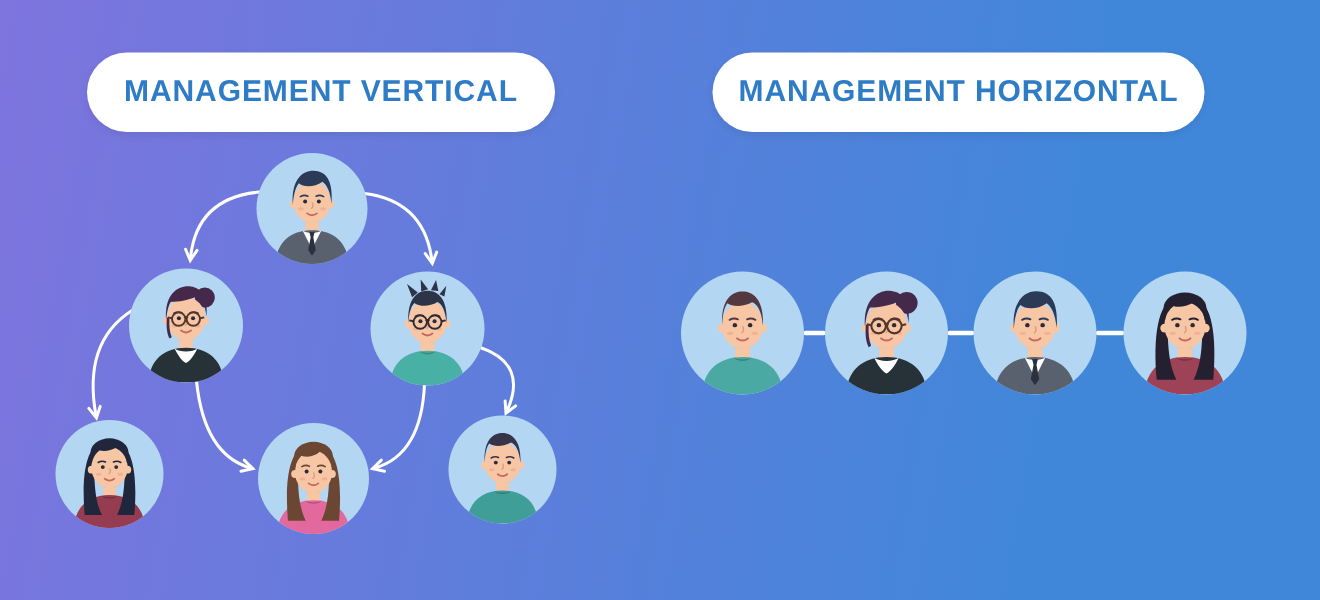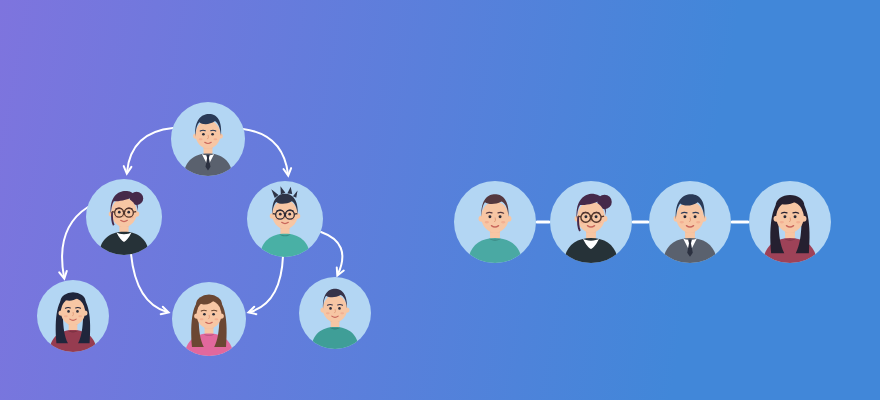--- a/index.html
+++ b/index.html
@@ -33,20 +33,26 @@
       <path d="M243,129 Q283,134 288,174" fill="none" stroke="#ffffff" stroke-width="2" stroke-linecap="round" marker-end="url(#ah)"></path>
       <path d="M88,207 Q55,228 64,277" fill="none" stroke="#ffffff" stroke-width="2" stroke-linecap="round" marker-end="url(#ah)"></path>
       <path d="M131,254 Q136,303 167,312" fill="none" stroke="#ffffff" stroke-width="2" stroke-linecap="round" marker-end="url(#ah)"></path>
       <path d="M283,256 Q281,303 250,312" fill="none" stroke="#ffffff" stroke-width="2" stroke-linecap="round" marker-end="url(#ah)"></path>
       <path d="M321,232 Q352,243 338,274" fill="none" stroke="#ffffff" stroke-width="2" stroke-linecap="round" marker-end="url(#ah)"></path>
       <line x1="537" y1="222" x2="549" y2="222" stroke="#ffffff" stroke-width="3" stroke-linecap="round"></line>
       <line x1="633" y1="222" x2="648" y2="222" stroke="#ffffff" stroke-width="3" stroke-linecap="round"></line>
       <line x1="732" y1="222" x2="748" y2="222" stroke="#ffffff" stroke-width="3" stroke-linecap="round"></line>
     </svg>
 
+  <div class="badge" id="badge-vertical" style="background: rgb(255, 255, 255); color: rgb(46, 124, 198);">
+    <span>MANAGEMENT VERTICAL</span>
+  </div>
+  <div class="badge" id="badge-horizontal" style="background: rgb(255, 255, 255); color: rgb(46, 124, 198);">
+    <span>MANAGEMENT HORIZONTAL</span>
+  </div>
 
   <div id="v-nodes">
       <div class="avatar" style="left: 171px; top: 102px; width: 74px; height: 74px; background: rgb(179, 214, 243);">
         <svg viewBox="0 0 100 100" width="100%" height="100%">
           <rect x="44" y="54" width="12" height="18" rx="3" fill="#f7c6a4"></rect>
           <rect x="44" y="59" width="12" height="3.5" fill="#eaa57f" opacity="0.45"></rect>
           <path d="M17,100 C18,80 31,69.5 50,69.5 C69,69.5 82,80 83,100 Z" fill="#5a616e"></path>
           <path d="M41.5,69.8 L50,86.5 L58.5,69.8 C55.5,72.6 44.5,72.6 41.5,69.8 Z" fill="#ffffff"></path>
           <path d="M47.6,71.2 L52.4,71.2 L51.2,75.8 L53.4,87.5 L50,92.5 L46.6,87.5 L48.8,75.8 Z" fill="#2c3140"></path>
           <circle cx="33.5" cy="46" r="3.6" fill="#f7c6a4"></circle>

